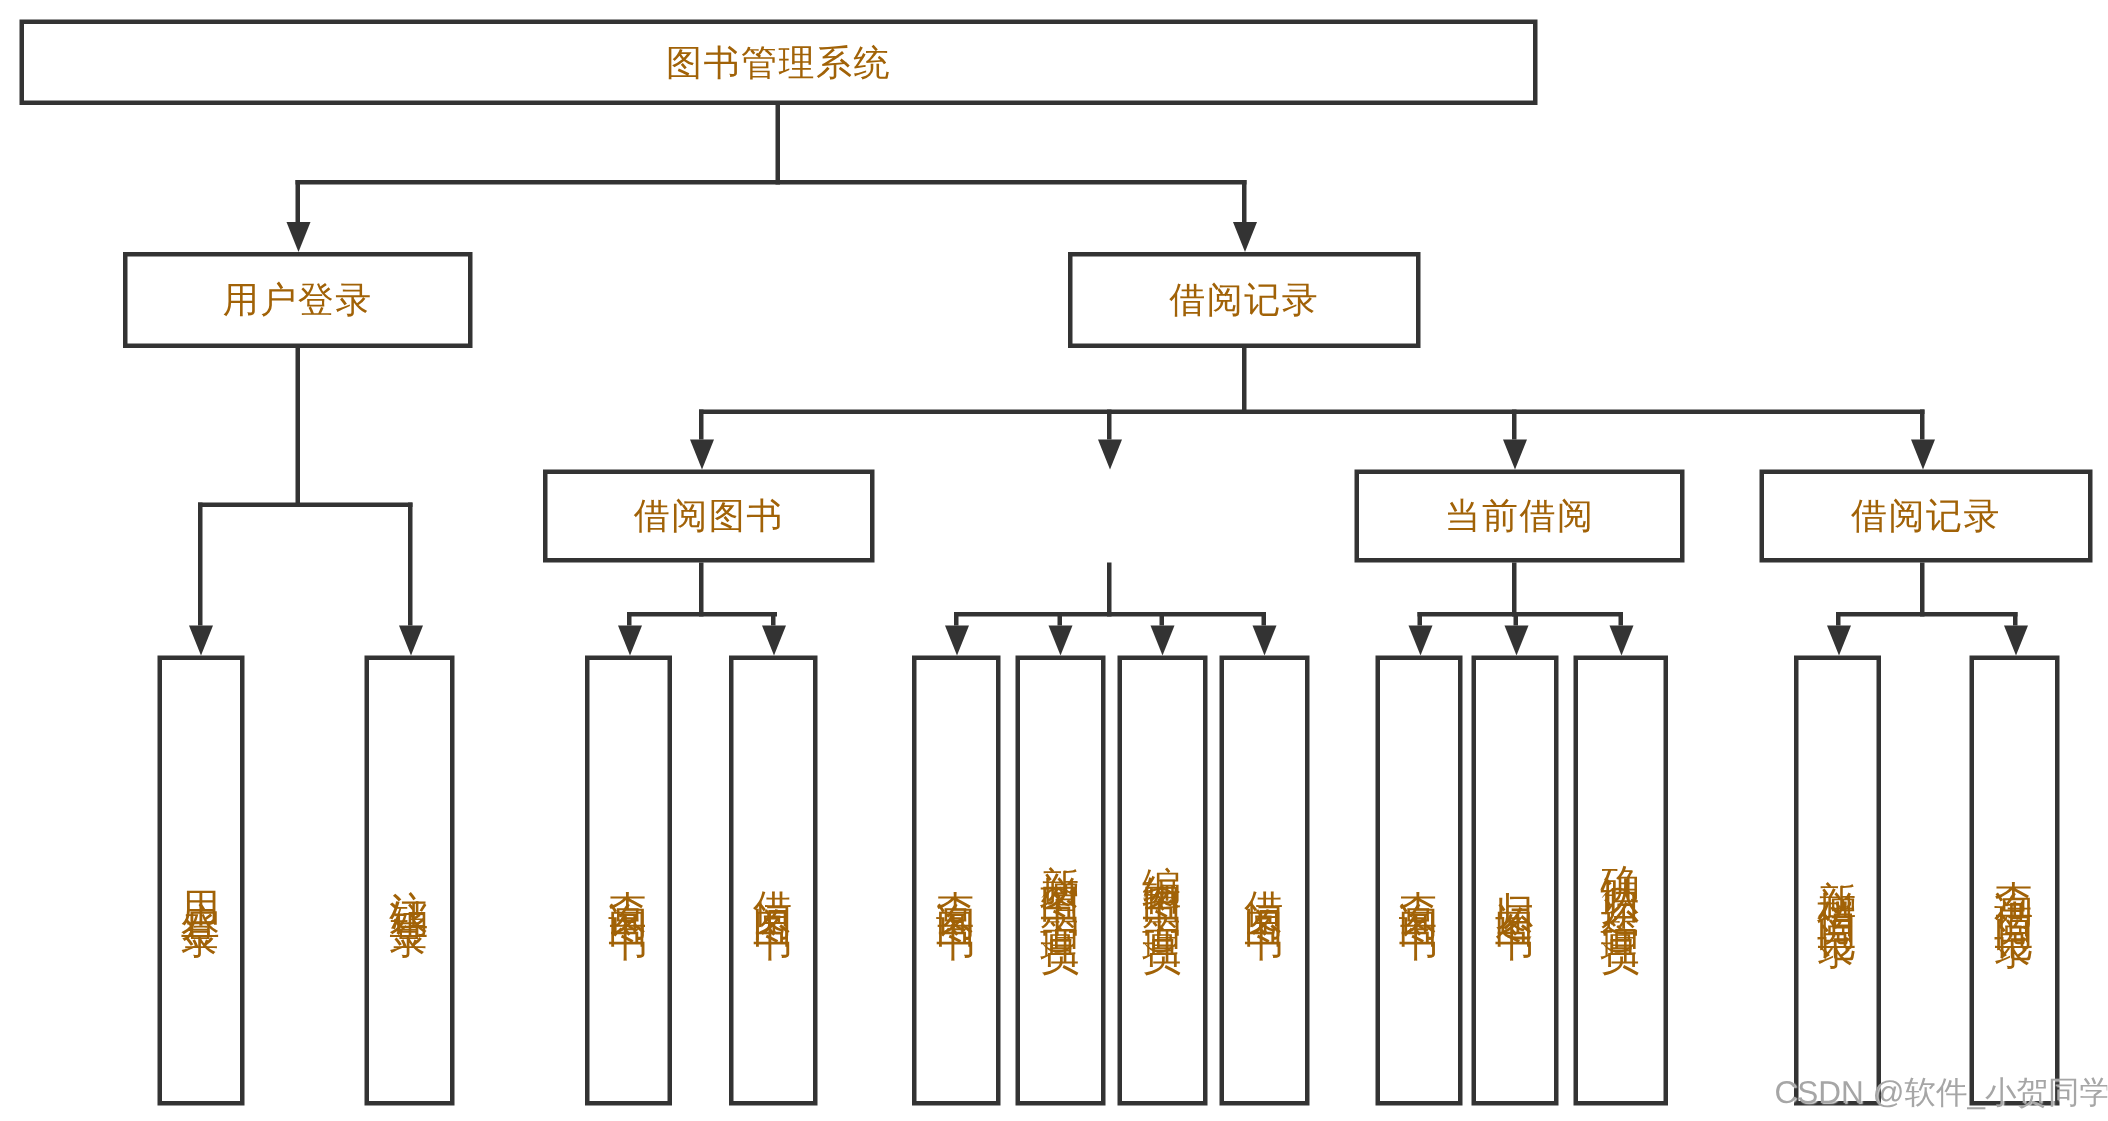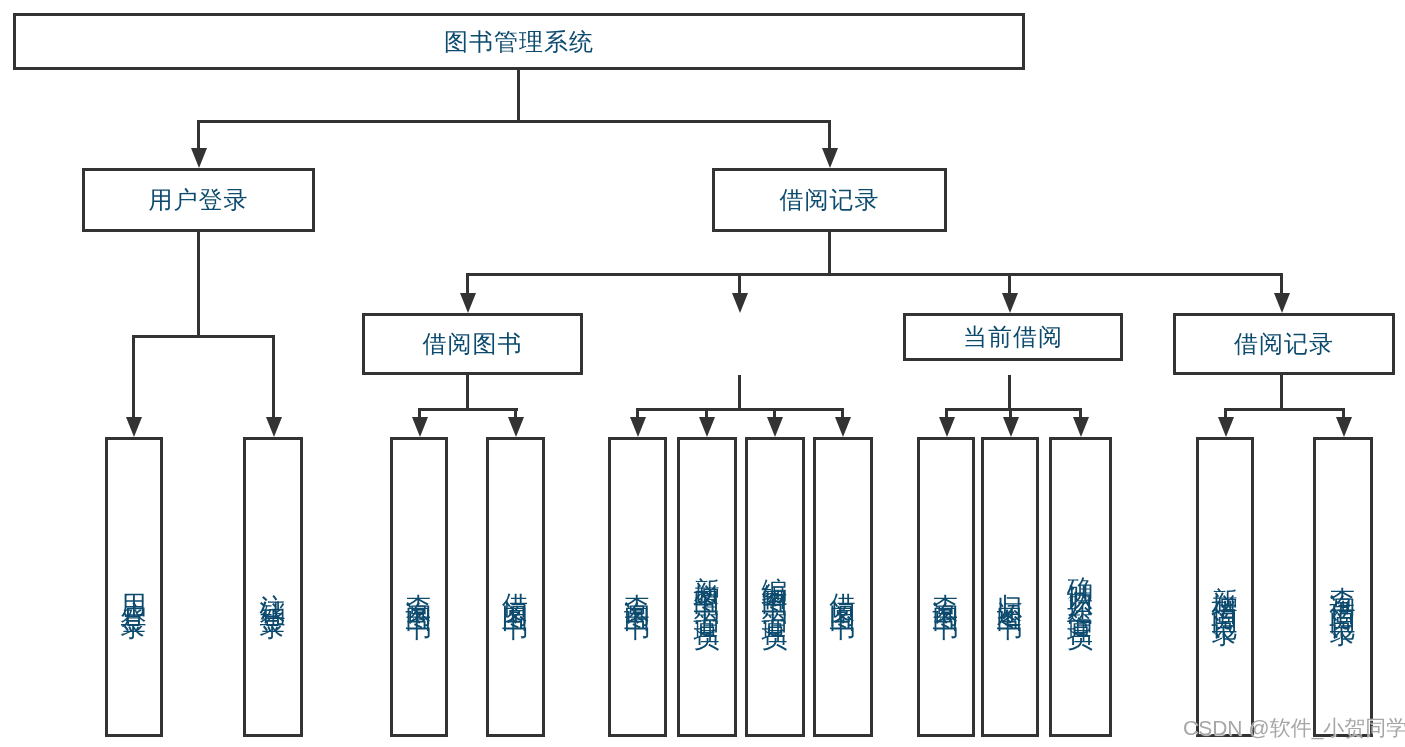--- a/index.html
+++ b/index.html
@@ -2,21 +2,21 @@
 <html><head>
 <meta charset="utf-8">
 <style>
   html,body{margin:0;padding:0;background:#fff;}
   .stage{
     position:relative;width:1405px;height:747px;background:#ffffff;overflow:hidden;
     font-family:"Liberation Sans","DejaVu Sans",sans-serif;color:#333333;
   }
   .box{
     position:absolute;background:#ffffff;border:3px solid #333333;box-sizing:border-box;
-    display:flex;align-items:center;justify-content:center;color:#0c4a6e;
+    display:flex;align-items:center;justify-content:center;color:#a16207;
   }
   .hlabel{font-size:24px;letter-spacing:1px;white-space:nowrap;}
   .leaf .vlabel{
     writing-mode:vertical-rl;text-orientation:mixed;
     font-size:26px;letter-spacing:7px;line-height:1;white-space:nowrap;
   }
   .line{position:absolute;background:#333333;}
   .drop{position:absolute;width:3px;background:#333333;}
   .drop::after{
     content:"";position:absolute;left:50%;transform:translateX(-50%);bottom:-20px;
@@ -40,21 +40,21 @@
   <div class="box" style="left:82px;top:168px;width:233px;height:64px">
     <span class="hlabel">用户登录</span>
   </div>
   <div class="box" style="left:712px;top:168px;width:235px;height:64px">
     <span class="hlabel">借阅记录</span>
   </div>
 
   <div class="box" style="left:362px;top:313px;width:221px;height:62px">
     <span class="hlabel">借阅图书</span>
   </div>
-  <div class="box" style="left:903px;top:313px;width:220px;height:48px">
+  <div class="box" style="left:903px;top:313px;width:220px;height:62px">
     <span class="hlabel">当前借阅</span>
   </div>
   <div class="box" style="left:1173px;top:313px;width:222px;height:62px">
     <span class="hlabel">借阅记录</span>
   </div>
 
   <div class="box leaf" style="left:105px;top:437px;width:58px;height:300px">
     <span class="vlabel">用户登录</span>
   </div>
   <div class="box leaf" style="left:243px;top:437px;width:60px;height:300px">

